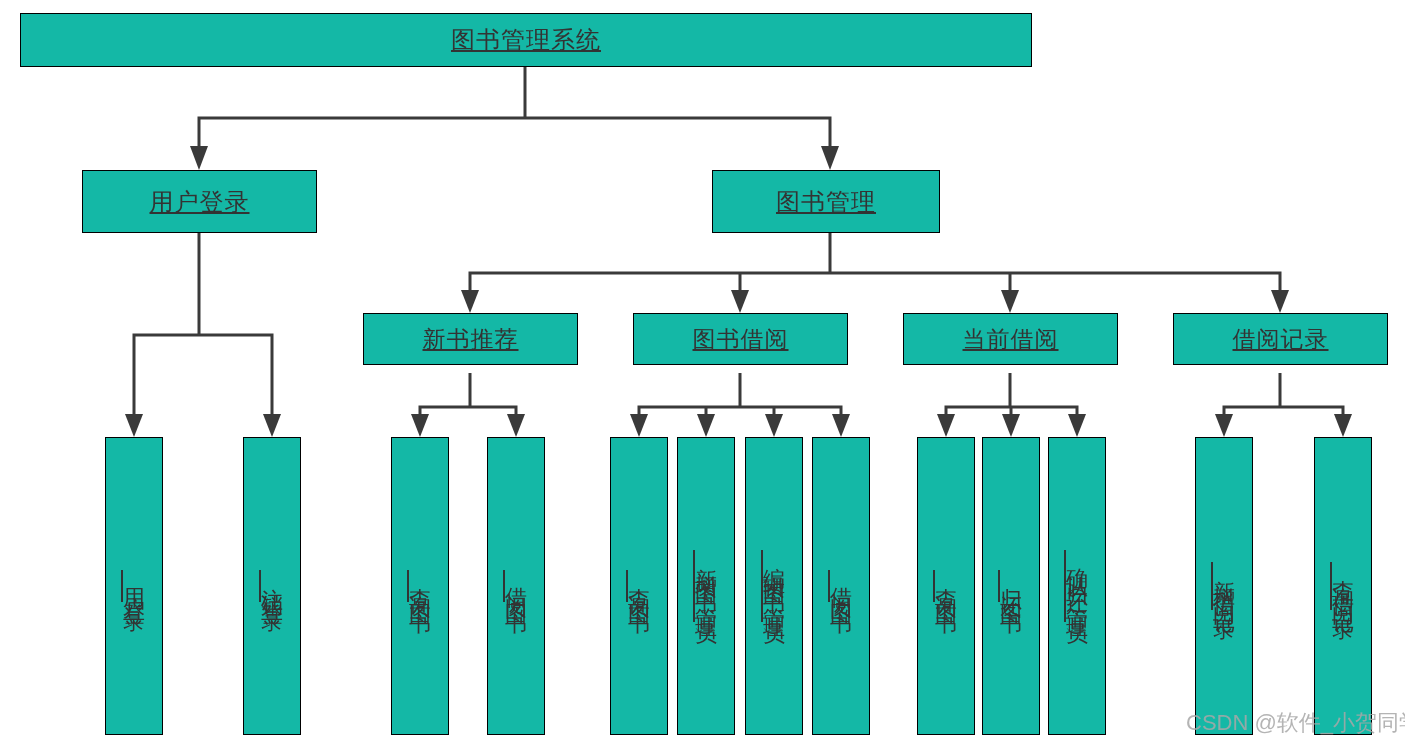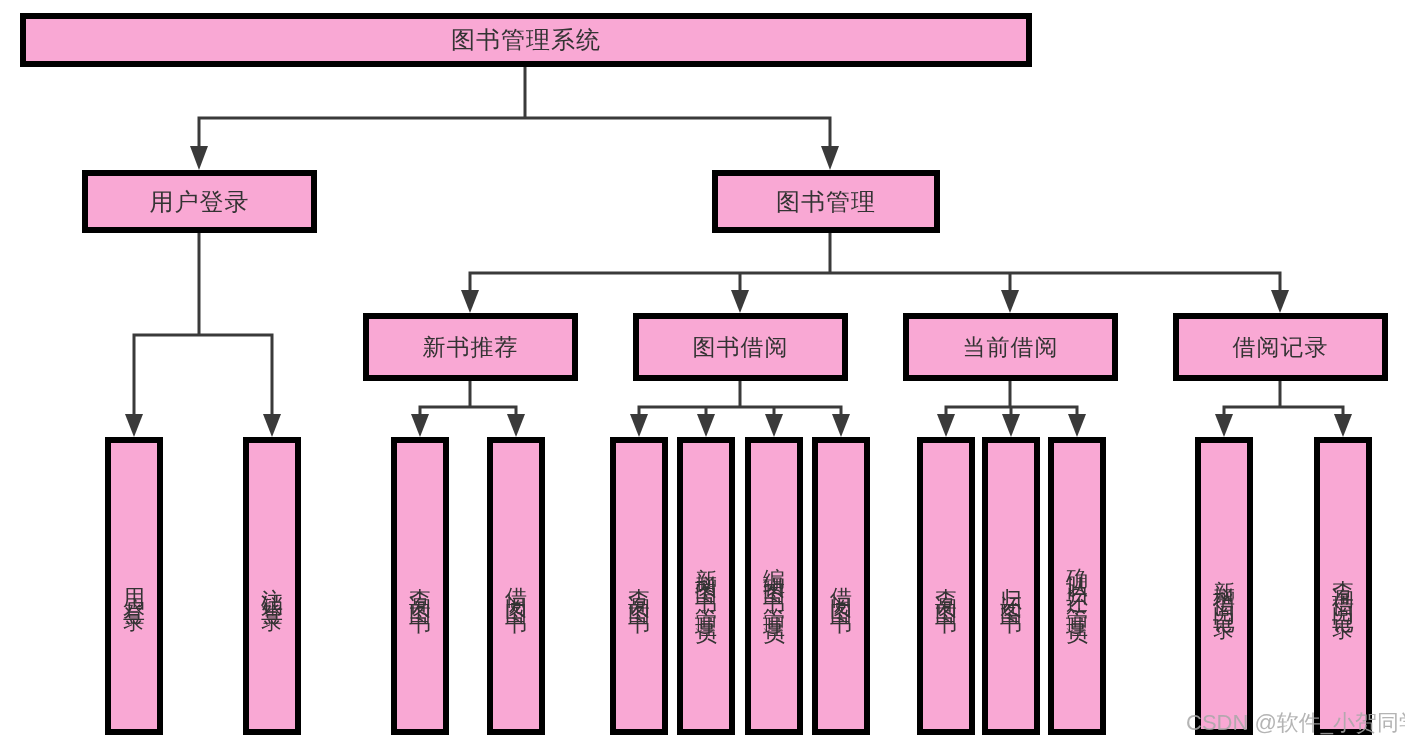--- a/index.html
+++ b/index.html
@@ -13,37 +13,38 @@
   }
   #wires {
     position: absolute;
     left: 0; top: 0;
     width: 1405px; height: 747px;
     z-index: 1;
   }
   .box {
     position: absolute;
     box-sizing: border-box;
-    background: #f9a8d4;
-    border: 6px solid #000000;
+    background: #14b8a6;
+    border: 1px solid #000000;
     color: #333333;
     display: flex;
     align-items: center;
     justify-content: center;
     z-index: 2;
     letter-spacing: 1px;
     white-space: nowrap;
+    text-decoration: underline;
   }
   .root-box {
     left: 20px; top: 13px;
     width: 1012px; height: 54px;
     font-size: 24px;
   }
   .lvl2 { top: 170px; height: 63px; font-size: 24px; }
-  .lvl3 { top: 313px; height: 68px; width: 215px; font-size: 23px; }
+  .lvl3 { top: 313px; height: 52px; width: 215px; font-size: 23px; }
   .leaf {
     top: 437px; height: 298px; width: 58px;
     font-size: 22px;
     writing-mode: vertical-rl;
     letter-spacing: 8px;
     line-height: 52px;
   }
   #watermark {
     position: absolute;
     left: 1186px; top: 708px;

